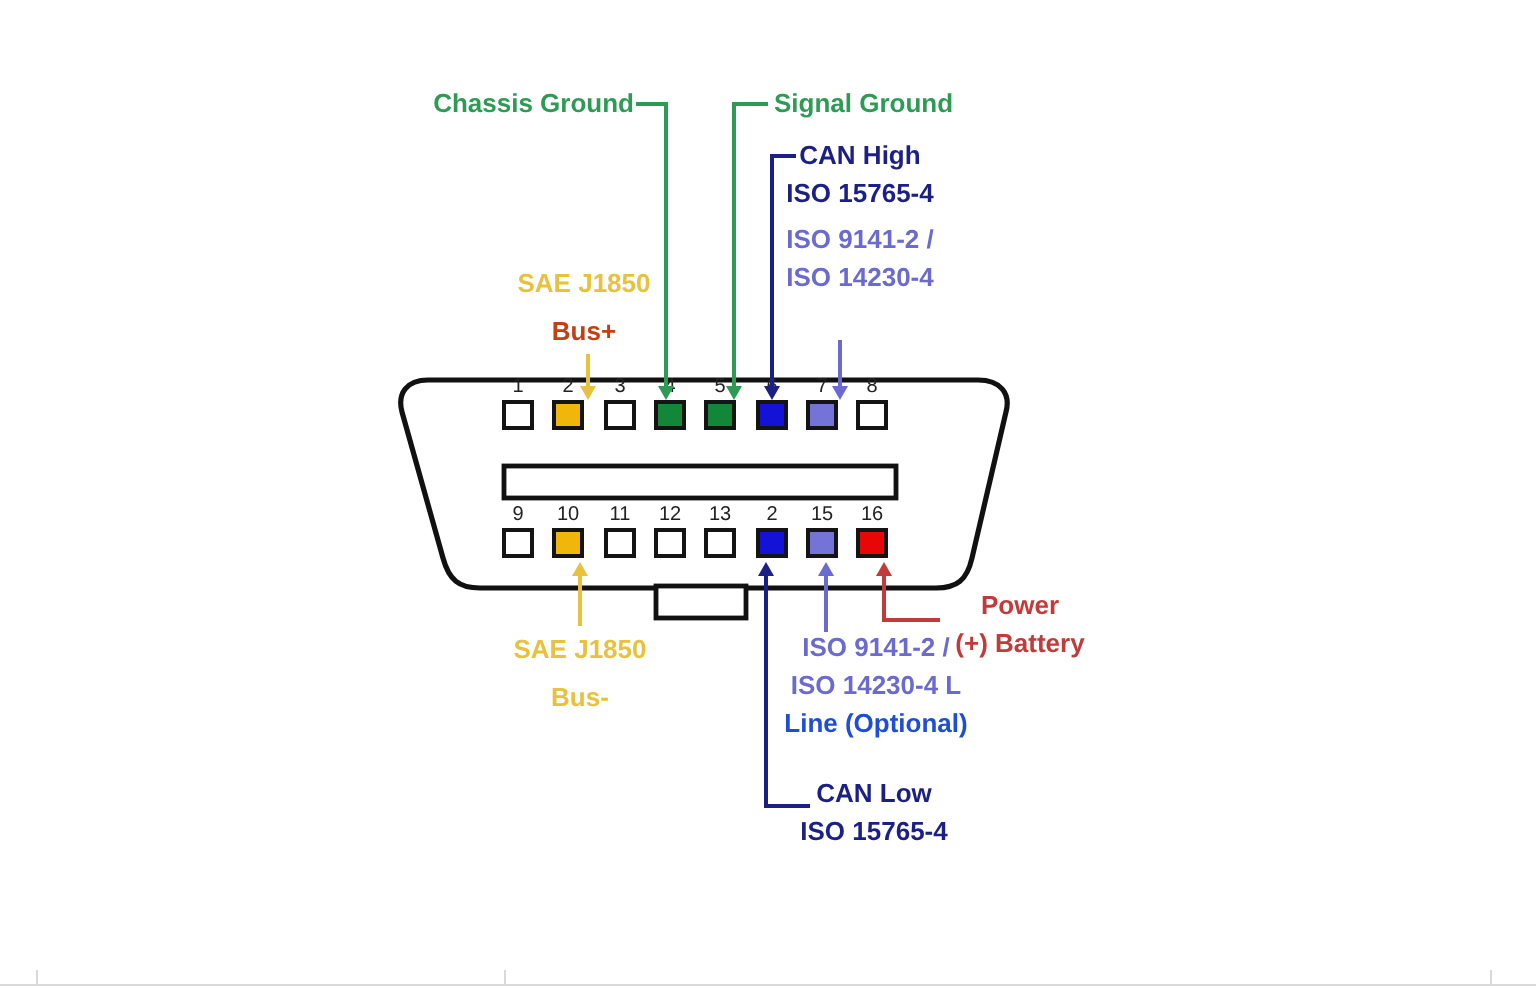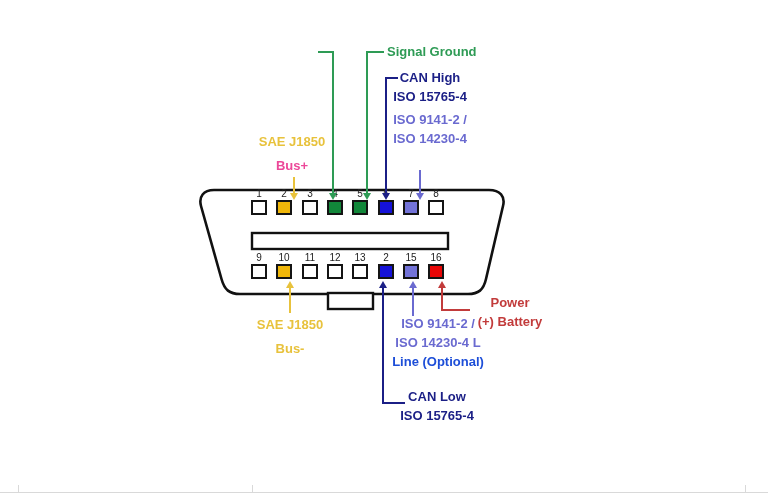--- a/index.html
+++ b/index.html
@@ -126,38 +126,41 @@
   <div class="vline" style="left: 382px; top: 288px; height: 116px; background: rgb(27, 31, 134);"></div>
   <div class="hline" style="left: 382px; top: 402px; width: 23px; background: rgb(27, 31, 134);"></div>
 
   <div class="arrow-up" style="left: 409px; top: 281px; border-bottom-color: rgb(106, 106, 208);"></div>
   <div class="vline" style="left: 412px; top: 288px; height: 28px; background: rgb(106, 106, 208);"></div>
 
   <div class="arrow-up" style="left: 438px; top: 281px; border-bottom-color: rgb(194, 59, 59);"></div>
   <div class="vline" style="left: 441px; top: 288px; height: 23px; background: rgb(194, 59, 59);"></div>
   <div class="hline" style="left: 441px; top: 309px; width: 29px; background: rgb(194, 59, 59);"></div>
 
+  <div class="lbl right" style="right:451px;top:42px">
+    <div style="color: rgb(46, 155, 85);">Chassis Ground</div>
+  </div>
 
   <div class="lbl left" style="left:387px;top:42px">
     <div style="color: rgb(46, 155, 85);">Signal Ground</div>
   </div>
 
   <div class="lbl" style="left:380px;top:68px;width:100px">
     <div style="color: rgb(27, 31, 134);">CAN High</div>
     <div style="color: rgb(27, 31, 134);">ISO 15765-4</div>
   </div>
 
   <div class="lbl" style="left:380px;top:110px;width:100px">
     <div style="color: rgb(106, 106, 208);">ISO 9141-2 /</div>
     <div style="color: rgb(106, 106, 208);">ISO 14230-4</div>
   </div>
 
   <div class="lbl wide-lh" style="left:242px;top:130px;width:100px">
     <div style="color: rgb(232, 194, 60);">SAE J1850</div>
-    <div style="color: #ec4899;">Bus+</div>
+    <div style="color: #c2410c;">Bus+</div>
   </div>
 
   <div class="lbl wide-lh" style="left:240px;top:313px;width:100px">
     <div style="color: rgb(232, 194, 60);">SAE J1850</div>
     <div style="color: rgb(232, 194, 60);">Bus-</div>
   </div>
 
   <div class="lbl" style="left:383px;top:314px;width:110px">
     <div style="color: rgb(106, 106, 208);">ISO 9141-2 /</div>
     <div style="color: rgb(106, 106, 208);">ISO 14230-4 L</div>

